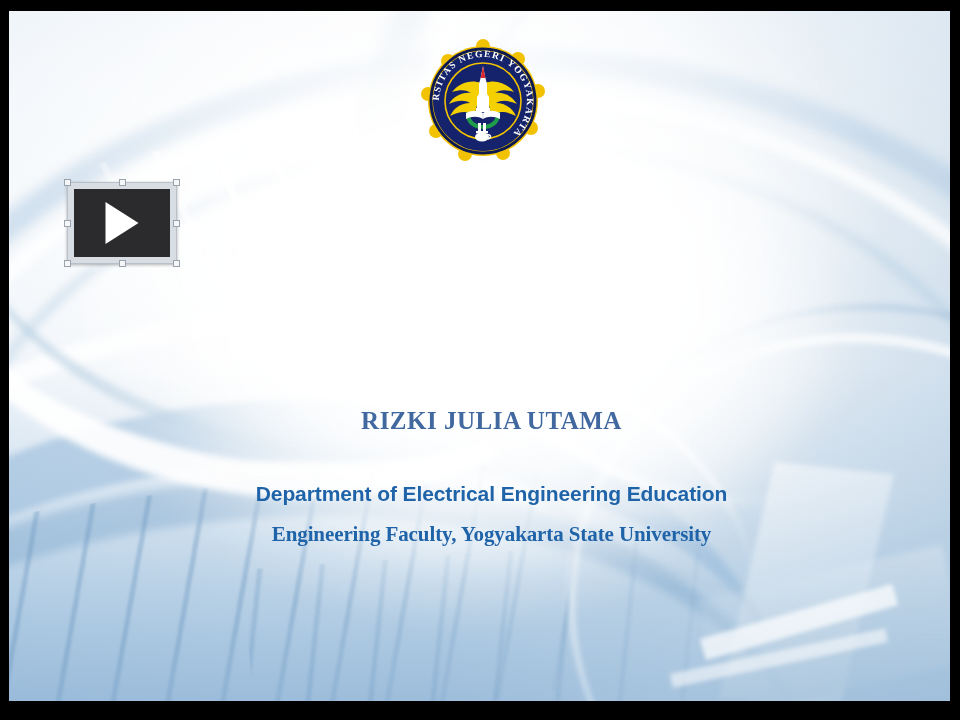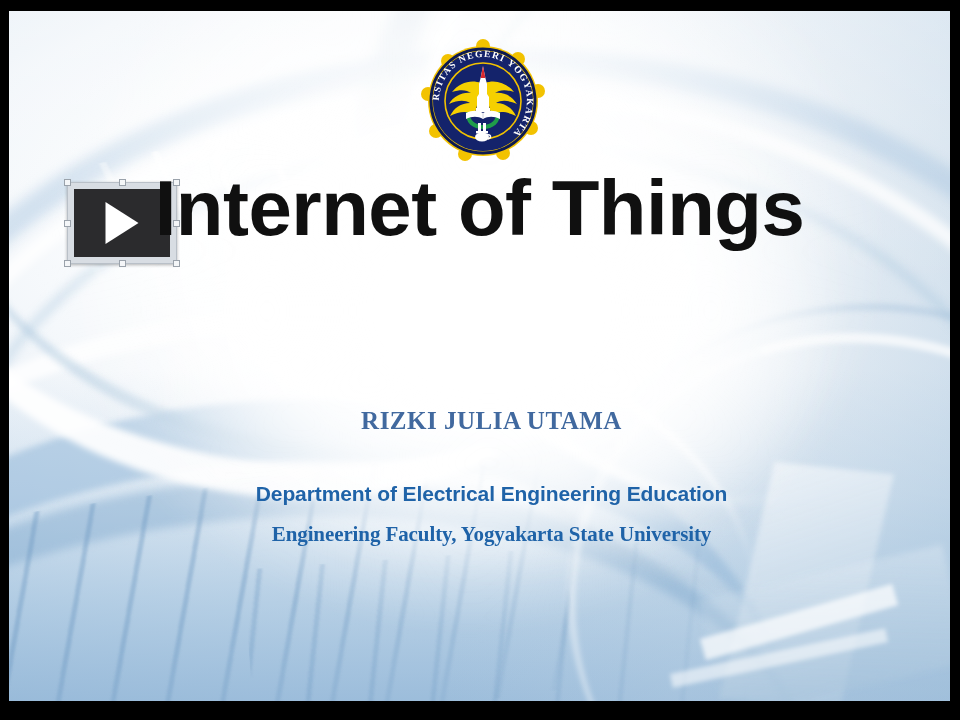--- a/index.html
+++ b/index.html
@@ -445,21 +445,20 @@
       <span class="handle h-tc"></span>
       <span class="handle h-tr"></span>
       <span class="handle h-ml"></span>
       <span class="handle h-mr"></span>
       <span class="handle h-bl"></span>
       <span class="handle h-bc"></span>
       <span class="handle h-br"></span>
     </div>
 
     <div id="title-block">
-      <div class="title-line">Internet of Things</div>
     </div>
 
     <div id="subtitle-block">
       <div id="author-name">RIZKI JULIA UTAMA</div>
       <div class="affiliation-line">Department of Electrical Engineering Education</div>
       <div class="affiliation-line second">Engineering Faculty, Yogyakarta State University</div>
     </div>
 
   </div>
 </div>

